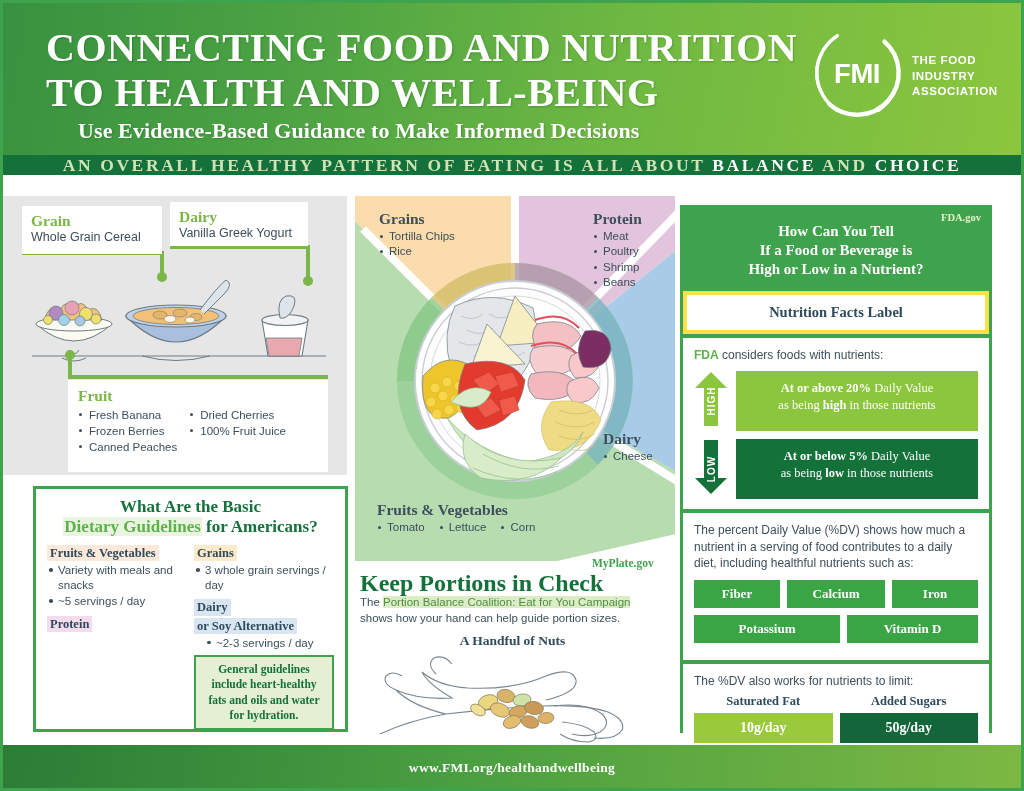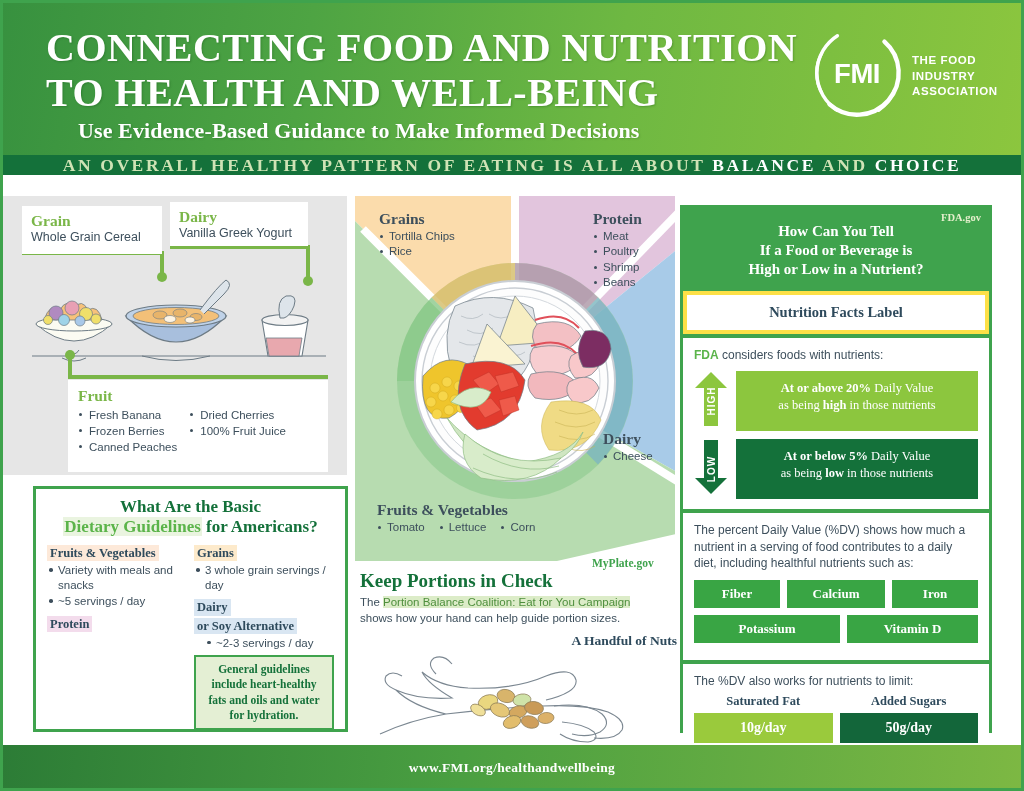--- a/index.html
+++ b/index.html
@@ -153,29 +153,29 @@
   .cat-dairy { left:248px; top:234px; }
   .cat-fv { left:22px; top:305px; }
   .myplate-credit {
     position:absolute; left:592px; top:557px;
     font-family:"Liberation Serif", serif; font-weight:bold; font-size:11.5px; color:#3fa34d;
   }
 
   
   .kp-title {
     position:absolute; left:360px; top:570px;
-    font-family:"Liberation Serif", serif; font-weight:bold; font-size:19px; color:#14713a;
+    font-family:"Liberation Serif", serif; font-weight:bold; font-size:24px; color:#14713a;
   }
   .kp-body {
     position:absolute; left:360px; top:595px; width:305px;
     font-family:"Liberation Sans", sans-serif; font-size:11.5px; color:#3d4f5c; line-height:1.36;
   }
   .kp-body .hl { background:#dcecc8; color:#4e8f3d; }
   .kp-sub {
-    position:absolute; left:372px; top:633px; width:305px; text-align:right;
+    position:absolute; left:360px; top:633px; width:305px; text-align:center;
     font-family:"Liberation Serif", serif; font-weight:bold; font-size:13.5px; color:#2e4a5c;
   }
   .hand { position:absolute; left:358px; top:648px; width:310px; height:96px; }
 
   
   .right-panel {
     position:absolute; left:680px; top:205px; width:312px; height:528px;
     border:3px solid #3fa34d; background:#fde047;
   }
   .rp-head {

